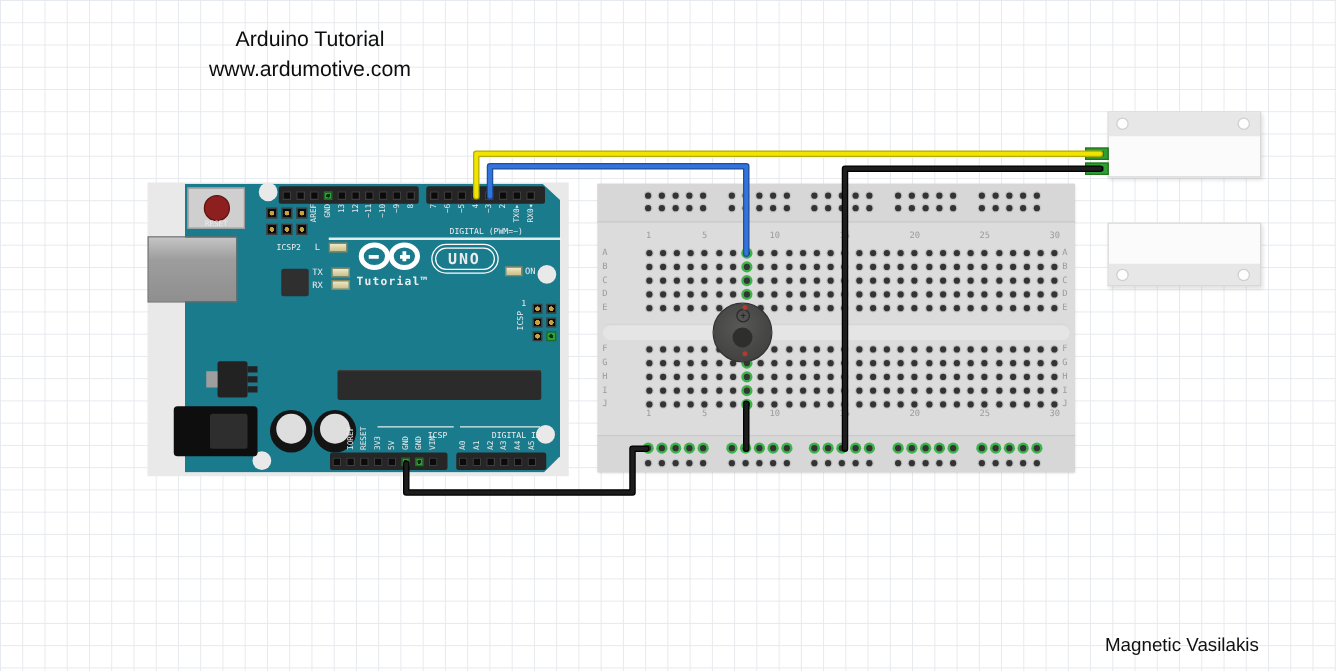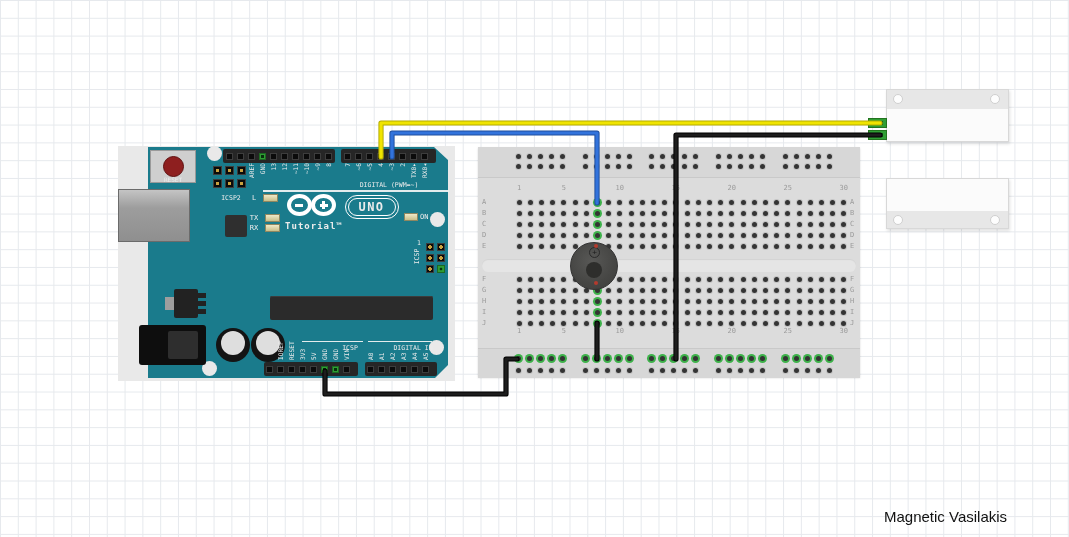--- a/index.html
+++ b/index.html
@@ -33,20 +33,22 @@
   .swhole{position:absolute;width:10px;height:10px;border-radius:50%;background:#fdfdfd;border:1px solid #cfcfcf;box-sizing:border-box;}
   .terminal{position:absolute;width:19px;height:10px;background:#2f9e34;border:1px solid #23731f;box-sizing:border-box;z-index:5;}
   .terminal:after{content:"";position:absolute;left:2px;top:2px;width:12px;height:4px;background:#145c18;}
 </style>
 </head>
 <body>
 
 <div id="scene">
 
   <div class="abs title">
+    <div>Arduino Tutorial</div>
+    <div>www.ardumotive.com</div>
   </div>
 
   <div class="abs" style="left:118px;top:146px;width:337px;height:235px;background:#e9e9e9;"></div>
 
   <div class="abs" style="left:148px;top:147px;width:300px;height:231px;background:#1a7b8c;
               clip-path:polygon(0 0,286px 0,300px 13px,300px 218px,287px 231px,0 231px);"></div>
 
   <div class="abs" style="left:118px;top:189px;width:72px;height:53px;background:linear-gradient(180deg,#c4c4c4,#9d9d9d 35%,#8f8f8f);border:1px solid #6b6b6b;box-sizing:border-box;z-index:3;"></div>
 
   <div class="abs" style="left:207px;top:146px;width:15px;height:15px;border-radius:50%;background:#e9e9e9;z-index:3;"></div>

